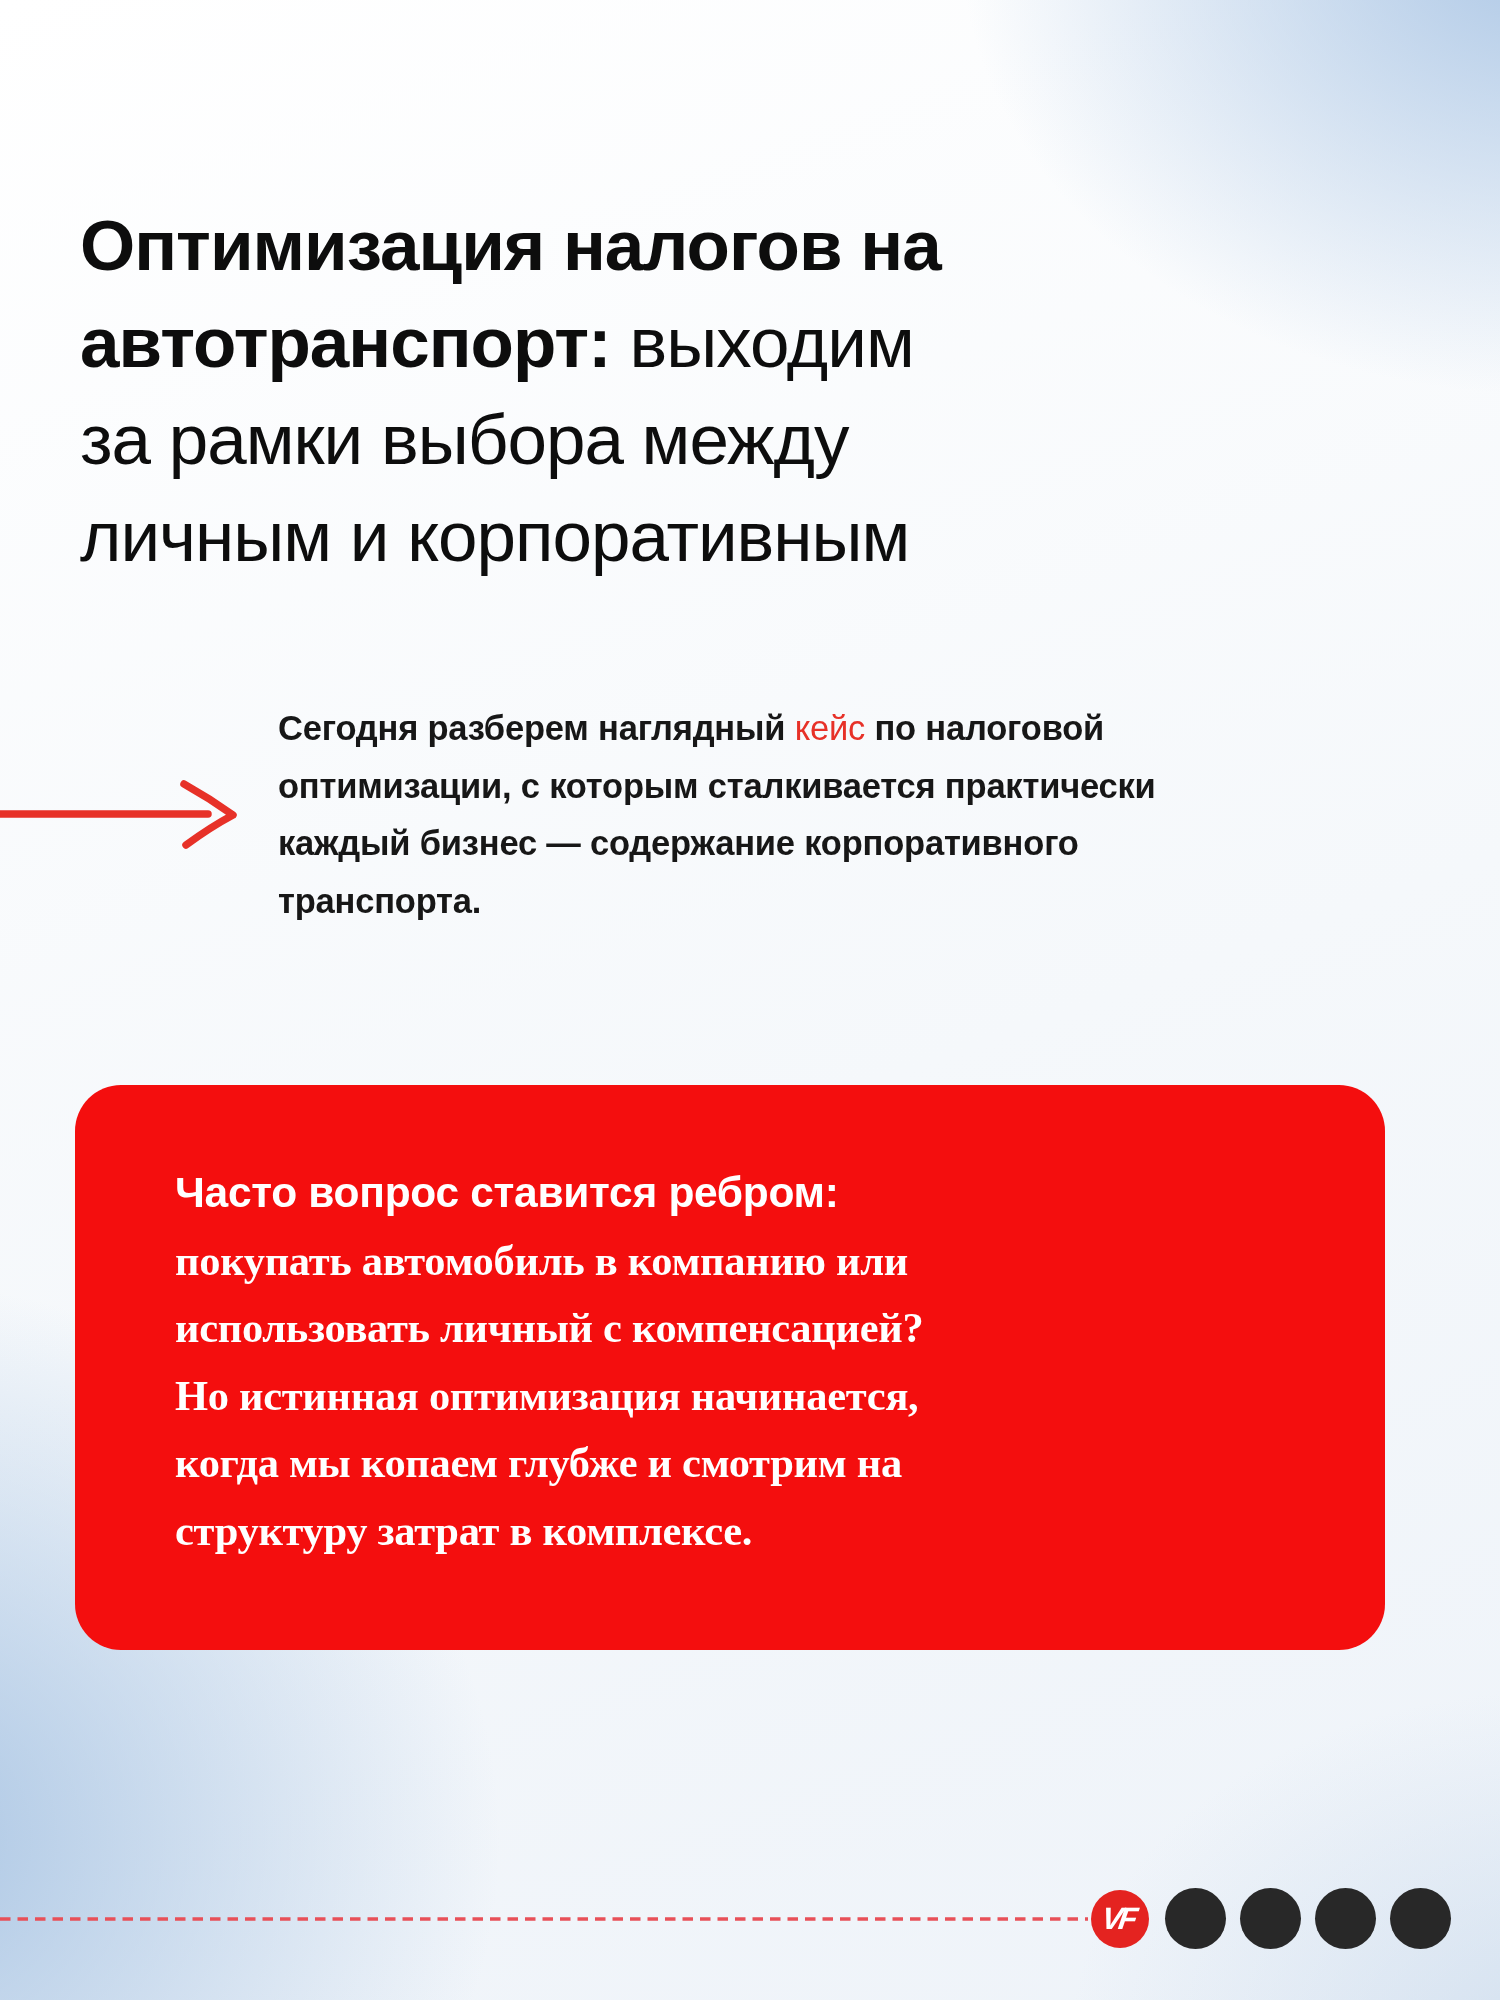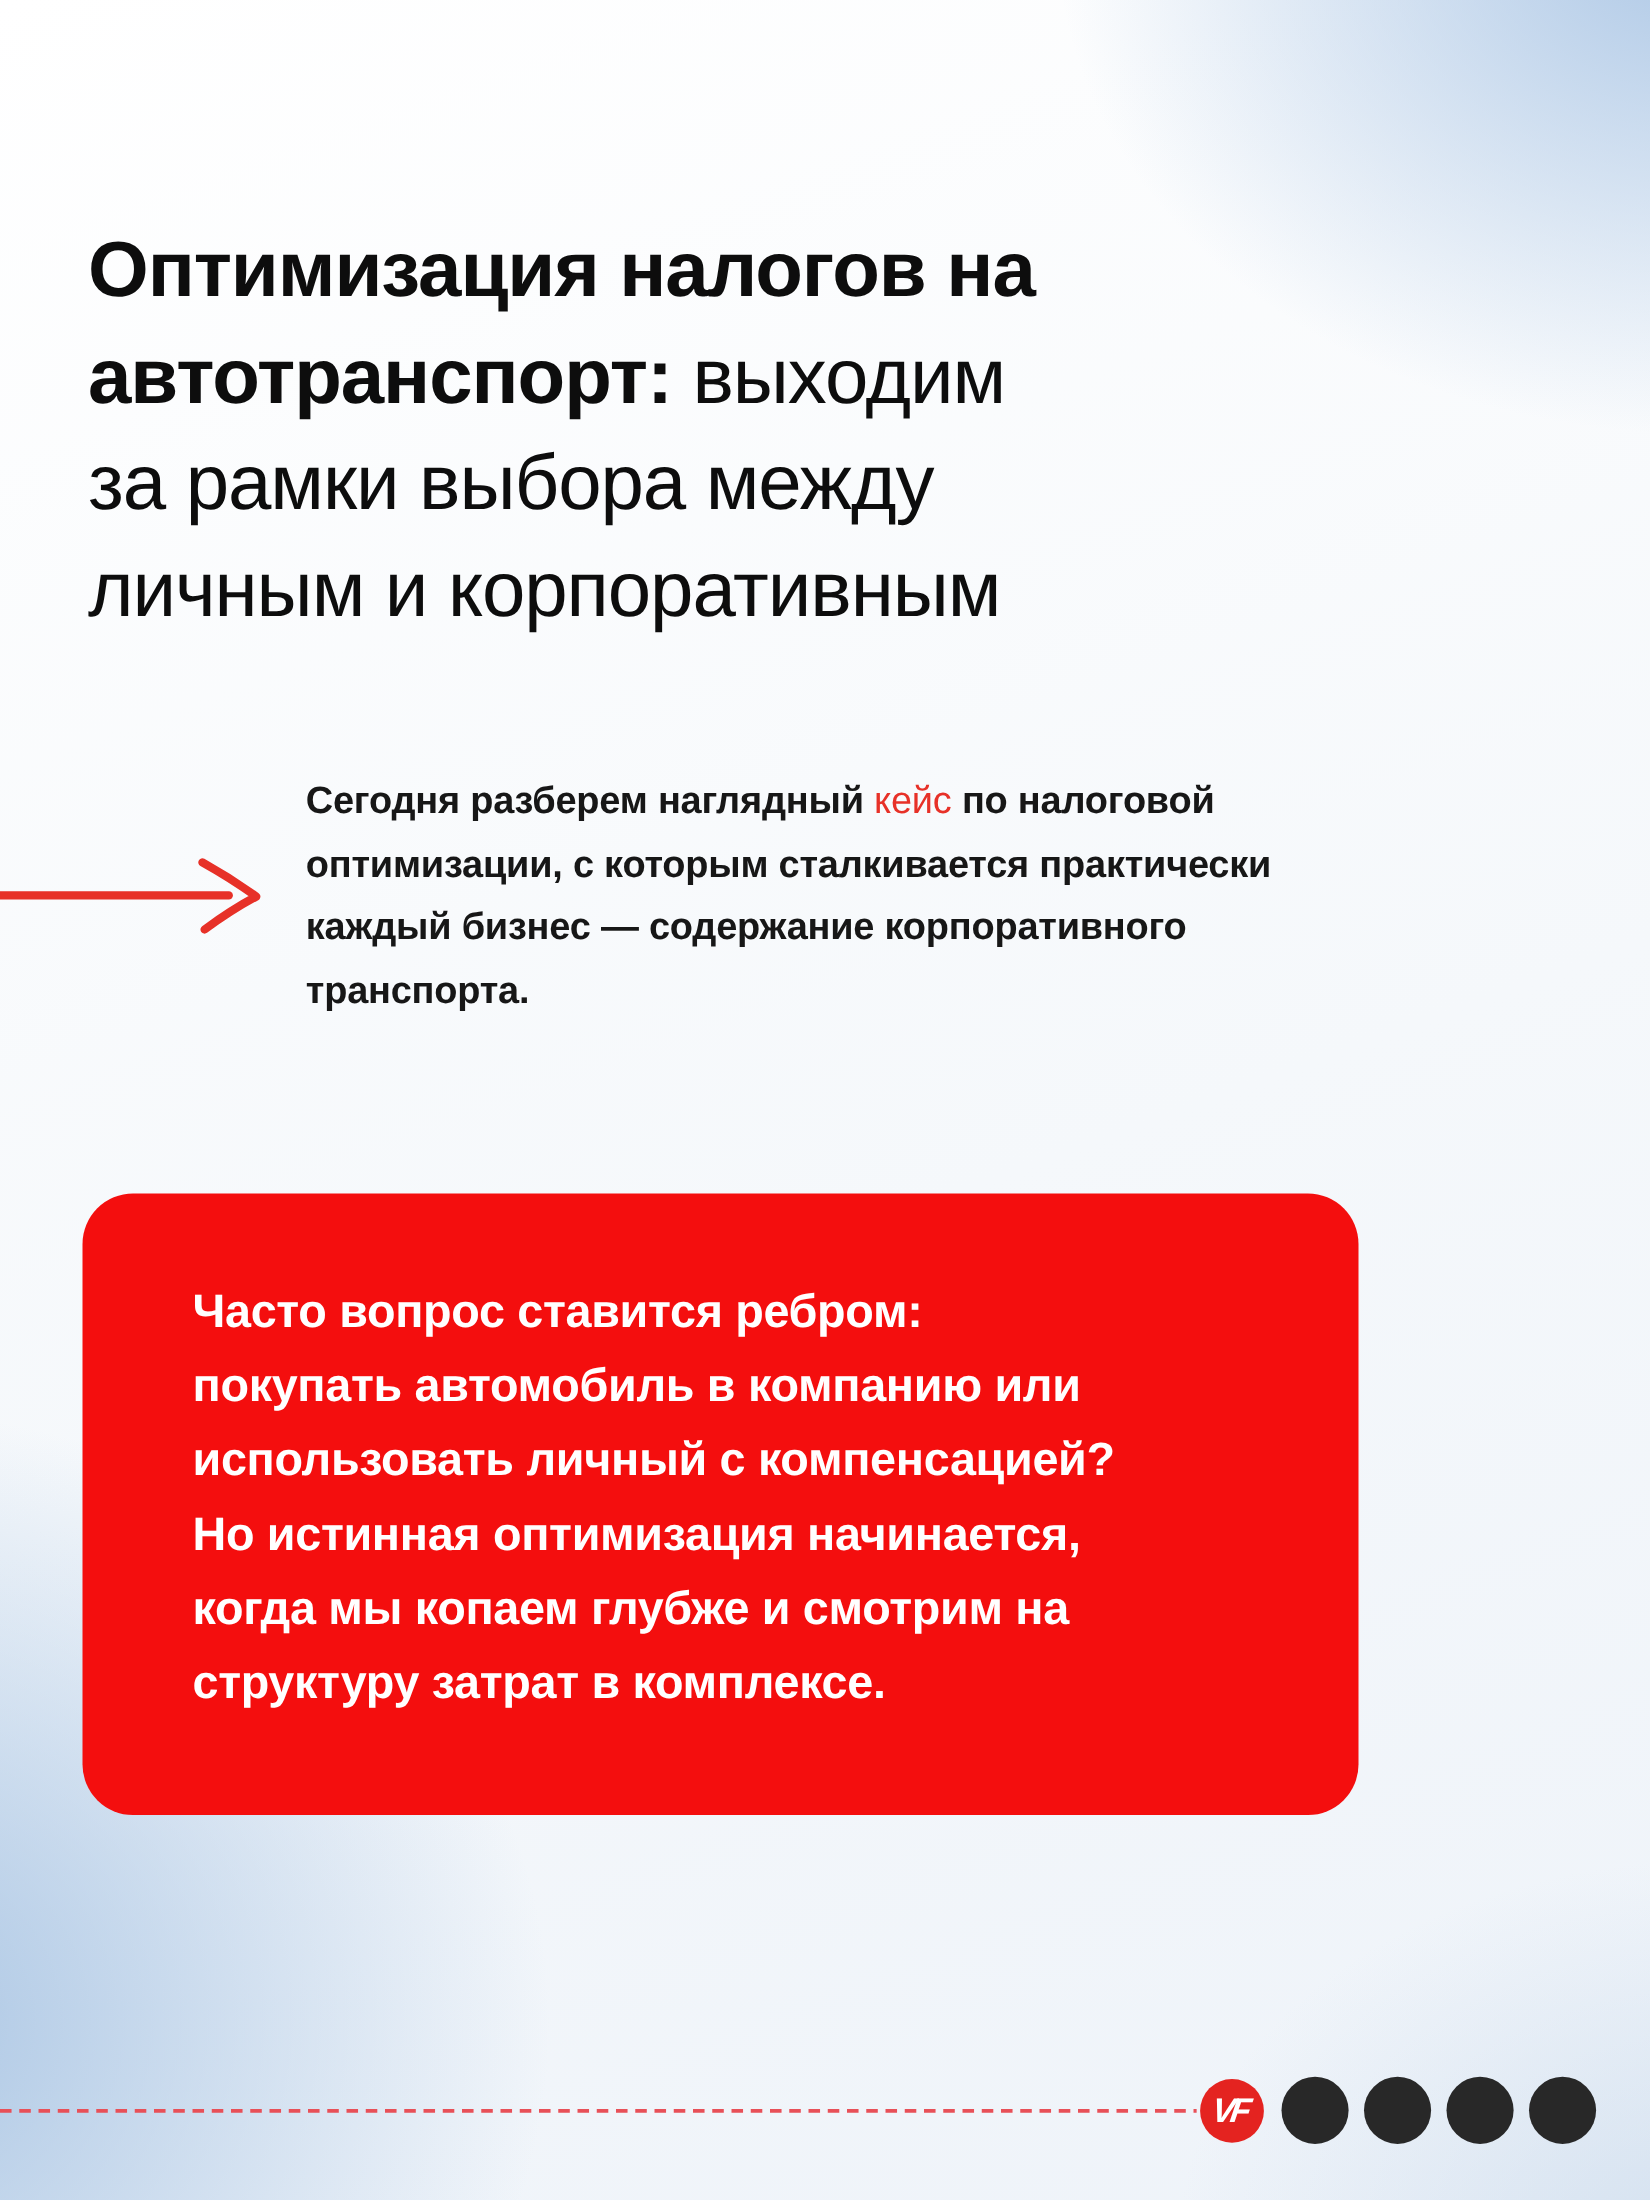--- a/index.html
+++ b/index.html
@@ -23,28 +23,28 @@
   .title .seg-bold{font-weight:700;}
   .title .seg-regular{font-weight:400;}
   .intro{
     position:absolute;left:278px;top:700px;width:850px;
     font-size:34.5px;line-height:57.5px;color:#171717;letter-spacing:-0.2px;
   }
   .intro .seg-regular{font-weight:700;}
   .seg-accent{color:#e73128;}
   .arrow{position:absolute;left:-6px;top:769px;}
   .highlight{
-    position:absolute;left:75px;top:1085px;width:1160px;height:565px;
+    position:absolute;left:75px;top:1085px;width:1310px;height:565px;
     background:#f40e0e;border-radius:46px;box-sizing:border-box;
     padding:74px 80px 0 100px;
     font-size:42.5px;line-height:67.5px;color:#ffffff;
     font-weight:700;letter-spacing:-0.3px;
   }
   .highlight .seg-extra-bold{font-weight:800;}
-  .highlight .seg-bold{font-weight:700;}
+  .highlight .seg-bold{font-weight:700;font-family:Liberation Serif, serif;}
   .text-line{white-space:nowrap;}
   .divider{position:absolute;left:0;top:1916px;}
   .logo{
     position:absolute;left:1091px;top:1890px;width:58px;height:58px;
     border-radius:50%;background:#e42320;
     display:flex;align-items:center;justify-content:center;
   }
   .logo span{
     color:#ffffff;font-weight:800;font-style:italic;font-size:31px;
     letter-spacing:-4px;transform:skewX(-8deg);padding-right:5px;

